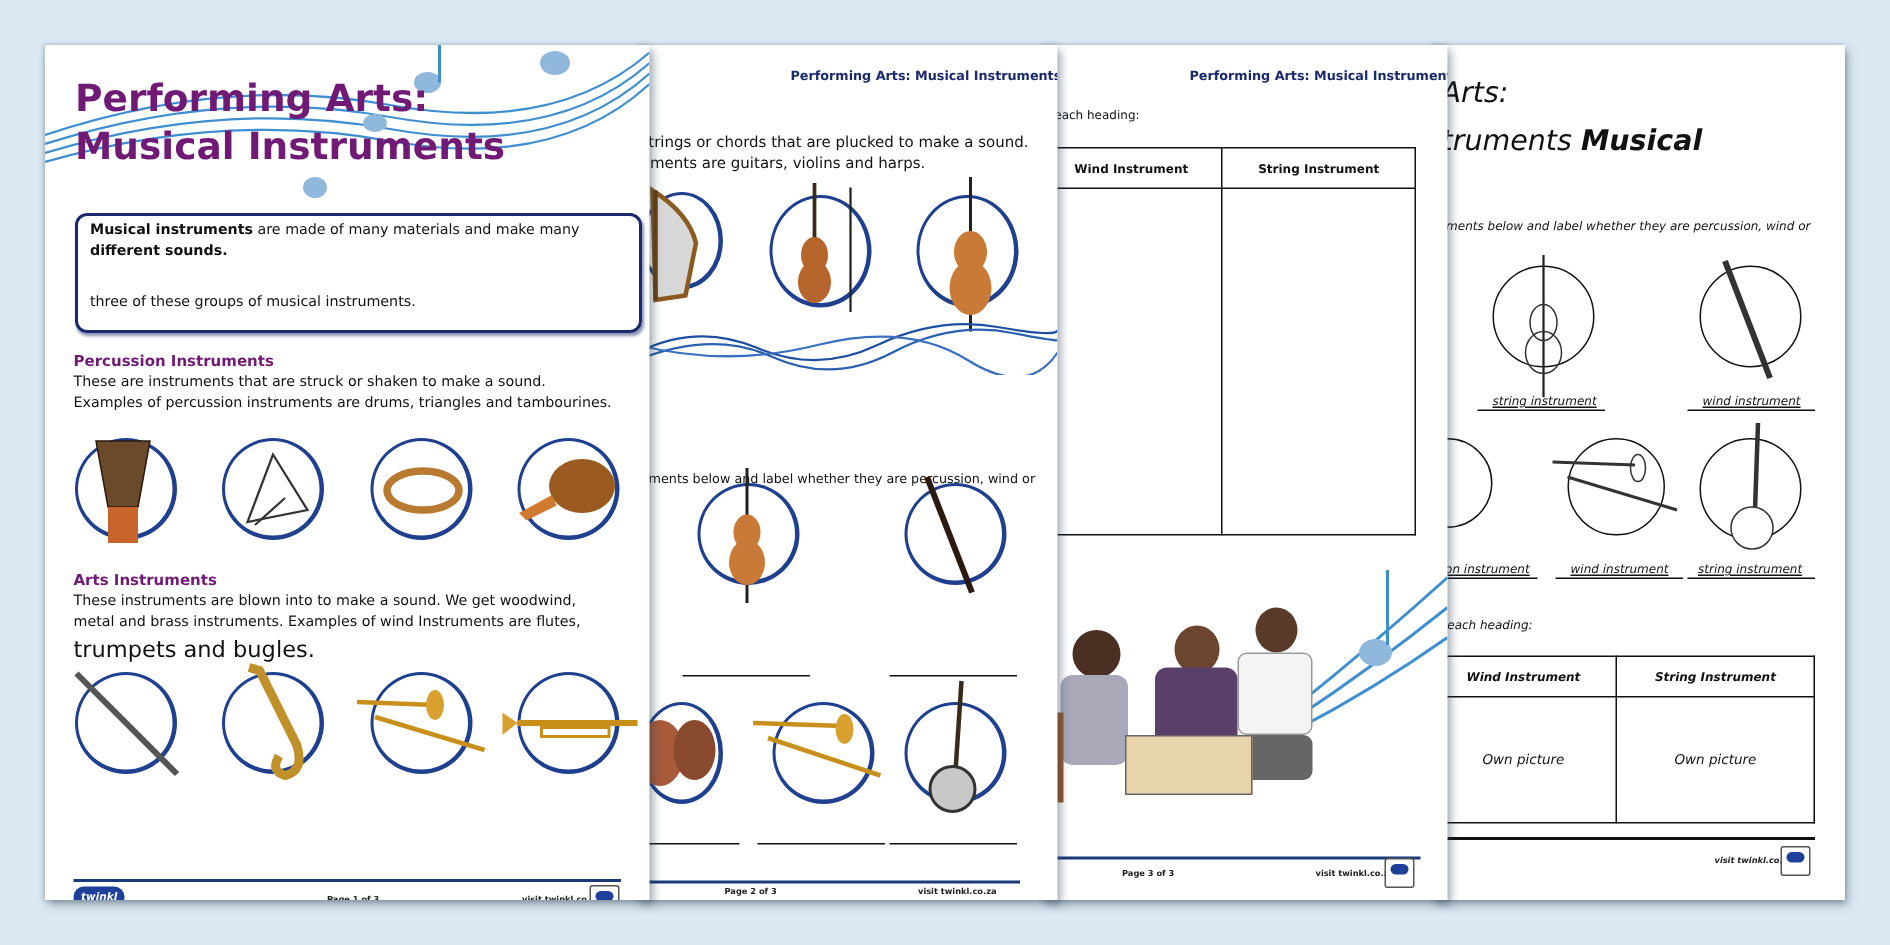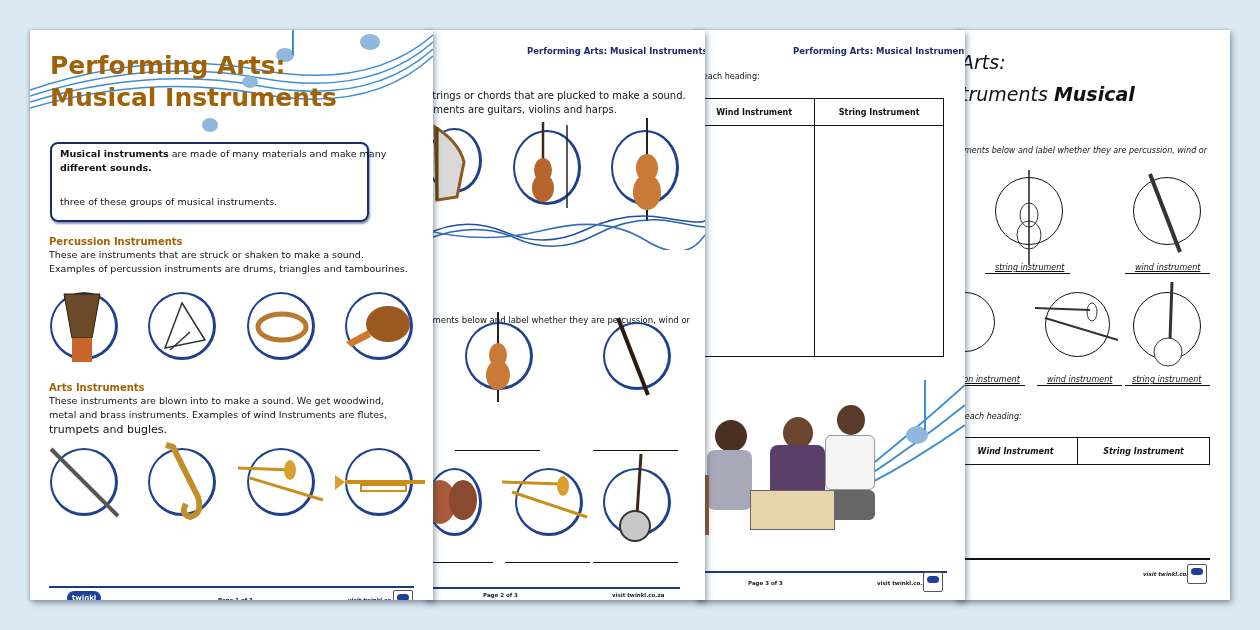--- a/index.html
+++ b/index.html
@@ -10,21 +10,21 @@
     box-shadow: 2px 3px 6px rgba(40,60,80,0.45), -1px 0 3px rgba(40,60,80,0.25);
     overflow: hidden;
   }
   #page4 { left: 955px; top: 30px; width: 275px; height: 570px; z-index: 1; font-style: italic; }
   #page3 { left: 695px; top: 30px; width: 270px; height: 570px; z-index: 2; }
   #page2 { left: 425px; top: 30px; width: 280px; height: 570px; z-index: 3; }
   #page1 { left: 30px; top: 30px; width: 403px; height: 570px; z-index: 4; }
 
   .hdr-small { position: absolute; font-size: 8.5px; font-weight: bold; color: #1a2a6c; white-space: nowrap; }
   .txt { position: absolute; font-size: 10px; color: #111; white-space: nowrap; line-height: 1.35; }
-  .navy { color: #a16207; }
+  .navy { color: #701a75; }
   .circle { position: absolute; border-radius: 50%; border: 2px solid #1f3f8f; border-bottom-width: 3px; border-right-width: 3px; }
   .circle.bw { border: 1.5px solid #111; }
   .footer-line { position: absolute; height: 2px; background: #1a3a7a; }
   .footer-text { position: absolute; font-size: 5.5px; font-weight: bold; color: #222; white-space: nowrap; }
   .twinkl-logo { position: absolute; background: #1e3f9a; color: #fff; font-size: 7px; font-weight: bold; border-radius: 10px; padding: 3px 5px; }
   .badge { position: absolute; width: 20px; height: 20px; border: 1px solid #555; border-radius: 2px; background: #fff; }
   .badge::after { content:""; position:absolute; left:3px; top:3px; width:12px; height:7px; border-radius:6px; background:#1e3f9a; }
   .ans-line { position: absolute; height: 1px; background: #111; }
   .ans-label { position: absolute; font-size: 8px; color: #111; white-space: nowrap; text-decoration: underline; }
   table.grid { position: absolute; border-collapse: collapse; }
@@ -77,20 +77,24 @@
   <div class="ans-label" style="left:177px;top:345px;">string instrument</div>
 
   <div class="txt" style="left:4px;top:382px;font-size:8px;">r each heading:</div>
 
   <table class="grid" style="left:-2px;top:407px;width:257px;">
     <tbody>
         <tr style="height:27px;">
       <td>Wind Instrument</td>
       <td>String Instrument</td>
     </tr>
+    <tr style="height:84px;">
+      <td style="font-weight:normal;font-size:9px;">Own picture</td>
+      <td style="font-weight:normal;font-size:9px;">Own picture</td>
+    </tr>
   </tbody>
     </table>
   <div class="footer-line" style="left:0;top:528px;width:255px;background:#111;"></div>
   <div class="footer-text" style="left:188px;top:541px;">visit twinkl.co.za</div>
   <div class="badge" style="left:232px;top:534px;"></div>
 </div>
 
 <div class="page" id="page3">
   <div class="hdr-small" style="left:98px;top:16px;">Performing Arts: Musical Instruments</div>
   <div class="txt" style="left:2px;top:42px;font-size:8px;">r each heading:</div>
@@ -210,21 +214,21 @@
     <path d="M0 78 Q120 44 230 64 T403 26" stroke="#3f8fd0" stroke-width="1.5" fill="none"></path>
     <ellipse cx="255" cy="25" rx="9" ry="7" fill="#8fb8dc"></ellipse>
     <ellipse cx="340" cy="12" rx="10" ry="8" fill="#8fb8dc"></ellipse>
     <ellipse cx="180" cy="95" rx="8" ry="7" fill="#8fb8dc"></ellipse>
     <ellipse cx="220" cy="52" rx="8" ry="6" fill="#8fb8dc"></ellipse>
     <line x1="263" y1="25" x2="263" y2="-5" stroke="#3f8fd0" stroke-width="2"></line>
   </svg>
   <div class="txt navy" style="left:20px;top:22px;font-size:25px;font-weight:bold;line-height:1.15;">Performing Arts:</div>
   <div class="txt navy" style="left:20px;top:54px;font-size:25px;font-weight:bold;line-height:1.15;">Musical Instruments</div>
 
-  <div style="position:absolute;left:20px;top:112px;width:319px;height:80px;border:2px solid #1a2a6c;border-radius:8px;box-shadow:1px 2px 2px rgba(26,42,108,0.5);">
+  <div style="position:absolute;left:20px;top:112px;width:378px;height:80px;border:2px solid #1a2a6c;border-radius:8px;box-shadow:1px 2px 2px rgba(26,42,108,0.5);">
     <div class="txt" style="left:8px;top:4px;font-size:9.5px;"><b>Musical instruments</b><span> are made of many materials and make many</span></div>
     <div class="txt" style="left:8px;top:18px;font-size:9.5px;font-weight:bold;">different sounds.</div>
     <div class="txt" style="left:8px;top:52px;font-size:9.5px;">three of these groups of musical instruments.</div>
   </div>
 
   <div class="txt navy" style="left:19px;top:205px;font-weight:bold;">Percussion Instruments</div>
   <div class="txt" style="left:19px;top:219px;font-size:9.5px;">These are instruments that are struck or shaken to make a sound.</div>
   <div class="txt" style="left:19px;top:233px;font-size:9.5px;">Examples of percussion instruments are drums, triangles and tambourines.</div>
 
   <div class="circle" style="left:20px;top:262px;width:68px;height:68px;"></div>
@@ -243,21 +247,21 @@
   </svg>
   <div class="circle" style="left:315px;top:262px;width:68px;height:68px;"></div>
   <svg class="instr" style="left:313px;top:272px;" width="70" height="50">
     <ellipse cx="45" cy="22" rx="22" ry="18" fill="#9a5a20"></ellipse>
     <path d="M25 28 L3 40 L8 45 L28 35 Z" fill="#d07a30"></path>
   </svg>
 
   <div class="txt navy" style="left:19px;top:351px;font-weight:bold;">Arts Instruments</div>
   <div class="txt" style="left:19px;top:365px;font-size:9.5px;">These instruments are blown into to make a sound. We get woodwind,</div>
   <div class="txt" style="left:19px;top:379px;font-size:9.5px;">metal and brass instruments. Examples of wind Instruments are flutes,</div>
-  <div class="txt" style="left:19px;top:393px;font-size:11px;">trumpets and bugles.</div>
+  <div class="txt" style="left:19px;top:393px;font-size:15px;">trumpets and bugles.</div>
 
   <div class="circle" style="left:20px;top:418px;width:68px;height:68px;"></div>
   <svg class="instr" style="left:18px;top:416px;" width="75" height="75">
     <line x1="3" y1="3" x2="70" y2="70" stroke="#555" stroke-width="4"></line>
   </svg>
   <div class="circle" style="left:118px;top:418px;width:68px;height:68px;"></div>
   <svg class="instr" style="left:128px;top:412px;" width="55" height="80">
     <path d="M8 3 L15 5 L40 55 Q45 72 32 75 Q22 72 28 62" fill="none" stroke="#c0902a" stroke-width="6"></path>
   </svg>
   <div class="circle" style="left:217px;top:418px;width:68px;height:68px;"></div>
@@ -267,17 +271,17 @@
     <ellipse cx="55" cy="12" rx="6" ry="10" fill="#d9a030"></ellipse>
   </svg>
   <div class="circle" style="left:315px;top:418px;width:68px;height:68px;"></div>
   <svg class="instr" style="left:303px;top:440px;" width="95" height="30">
     <path d="M2 5 L12 12 L2 20 Z" fill="#d9a030"></path>
     <rect x="12" y="10" width="80" height="4" fill="#c8901a"></rect>
     <rect x="28" y="15" width="45" height="6" fill="none" stroke="#c8901a" stroke-width="2"></rect>
   </svg>
 
   <div class="footer-line" style="left:19px;top:556px;width:365px;"></div>
-  <div class="twinkl-logo" style="left:37px;top:561px;">twinkl</div>
+  <div class="twinkl-logo" style="left:19px;top:561px;font-style:italic;">twinkl</div>
   <div class="footer-text" style="left:188px;top:567px;">Page 1 of 3</div>
   <div class="footer-text" style="left:318px;top:567px;">visit twinkl.co.za</div>
   <div class="badge" style="left:363px;top:560px;"></div>
 </div>
 
 </body></html>

